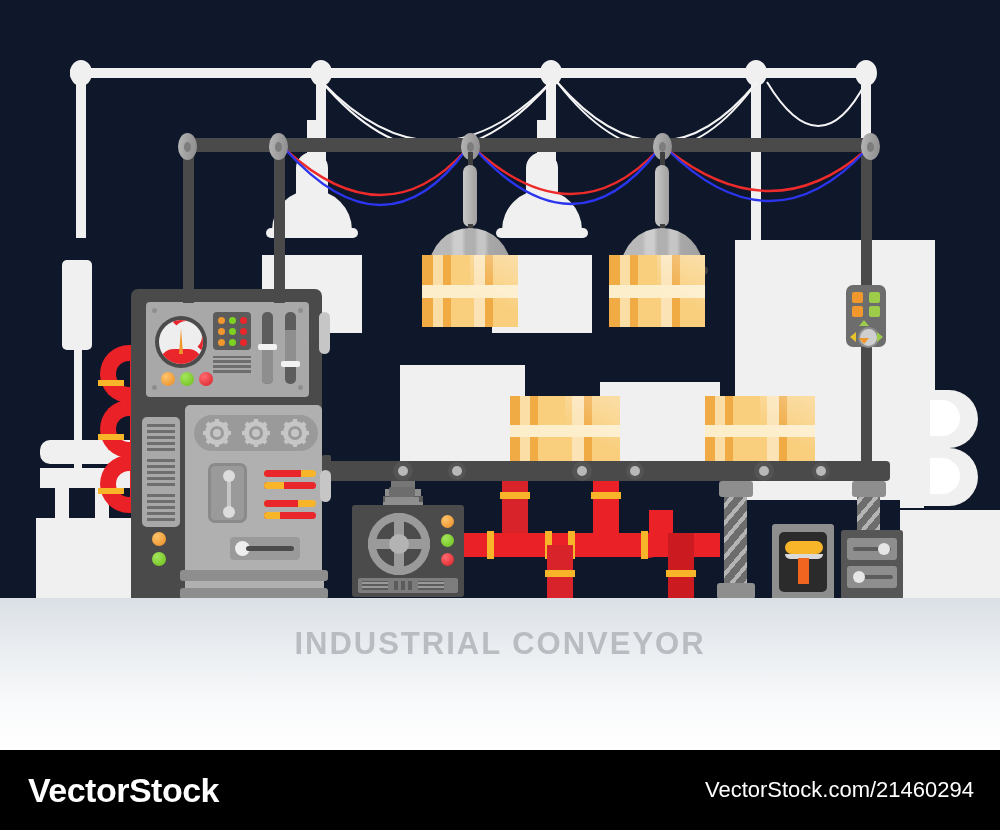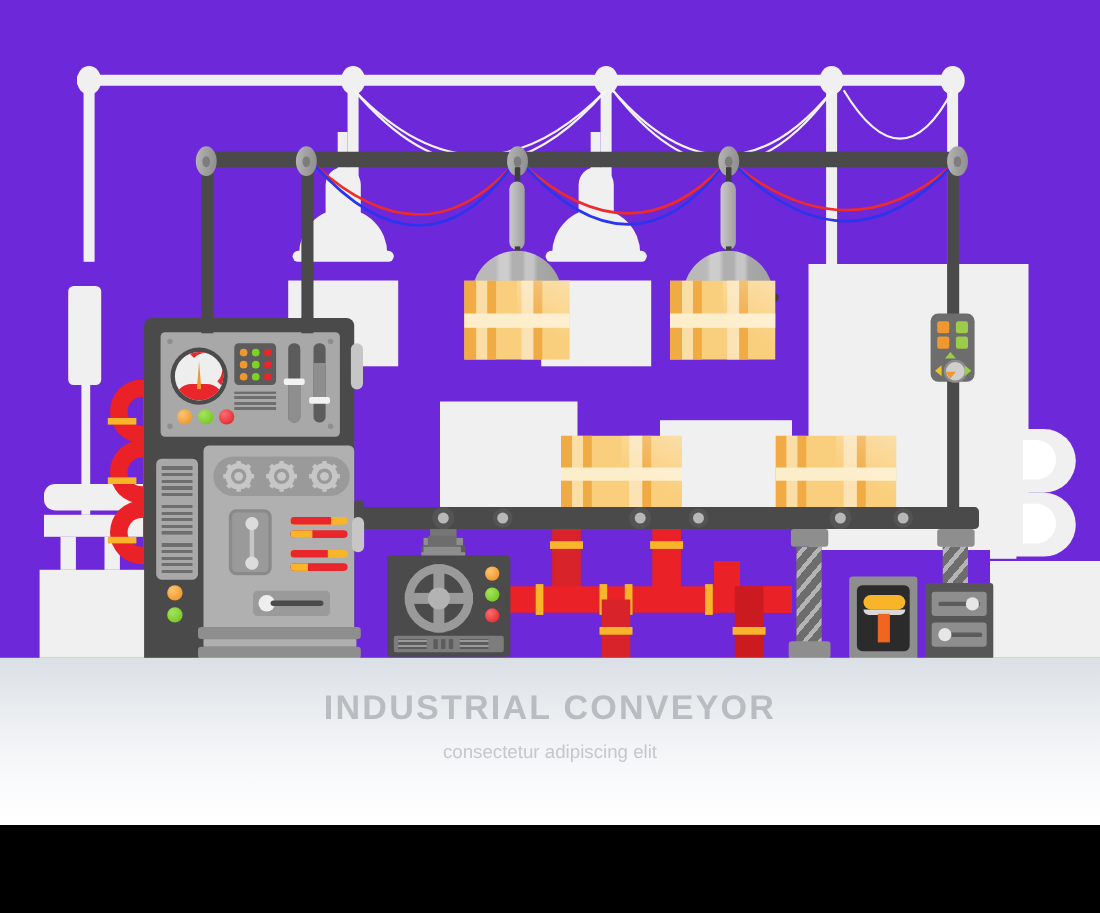--- a/index.html
+++ b/index.html
@@ -1,21 +1,21 @@
 <!DOCTYPE html>
 <html><head>
 <meta charset="utf-8">
 <style>
   html,body{margin:0;padding:0;}
   body{
     width:1000px;height:830px;overflow:hidden;
     font-family:"Liberation Sans", sans-serif;
     background:#ffffff;
   }
-  #stage{position:relative;width:1000px;height:830px;background:#6d28d9;overflow:hidden;}
+  #stage{position:relative;width:1000px;height:830px;background:#0f172a;overflow:hidden;}
 
   
   .ground{
     position:absolute;left:0;top:598px;width:1000px;height:152px;
     background:linear-gradient(180deg,#dbe0e6 0%,#eceff2 38%,#f9fafb 72%,#ffffff 100%);
   }
 
   
   .ghost{position:absolute;background:#f0f0f0;}
   .ghost2{position:absolute;background:#f4f4f4;}
@@ -506,20 +506,21 @@
     <div style="position:absolute;left:320px;top:470px;width:11px;height:32px;border-radius:6px;background:#c6c6c6;"></div>
     <div class="post" style="left:183px;top:289px;height:14px;background:#4a4a4a;"></div>
     <div class="post" style="left:274px;top:289px;height:14px;background:#4a4a4a;"></div>
   </div>
 
   <div class="ground"></div>
 
   <div class="caption">
     <div class="cap-title">INDUSTRIAL CONVEYOR</div>
     <div class="cap-sub">
-      <div>consectetur adipiscing elit</div>
     </div>
   </div>
 
   <div class="footer">
+    <div class="brand">VectorStock</div>
+    <div class="url">VectorStock.com/21460294</div>
   </div>
 
 </div>
 
 </body></html>

